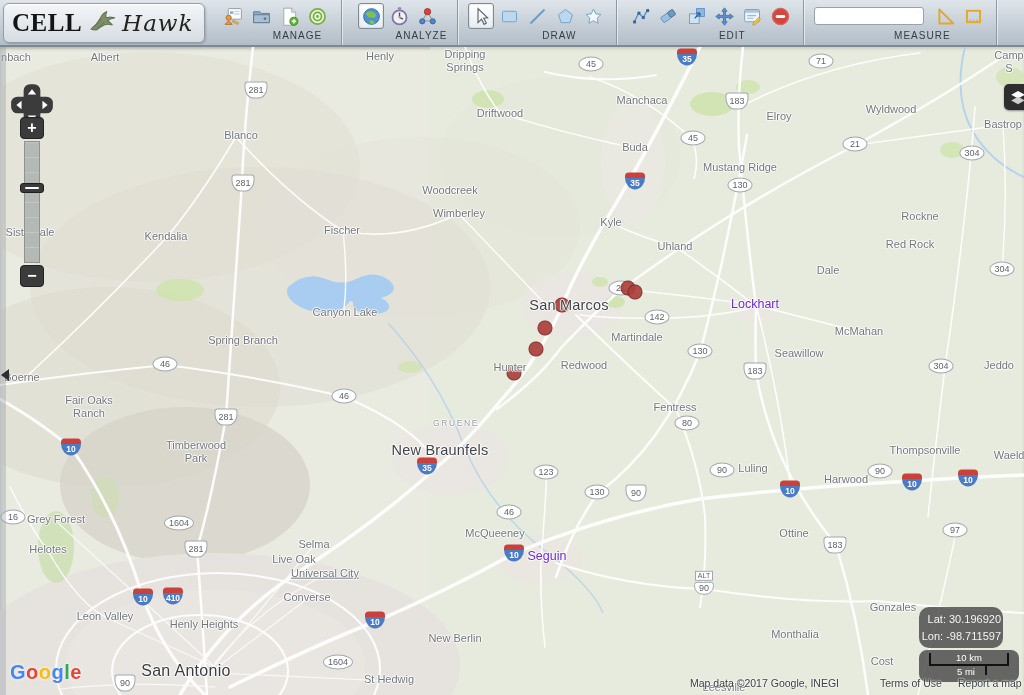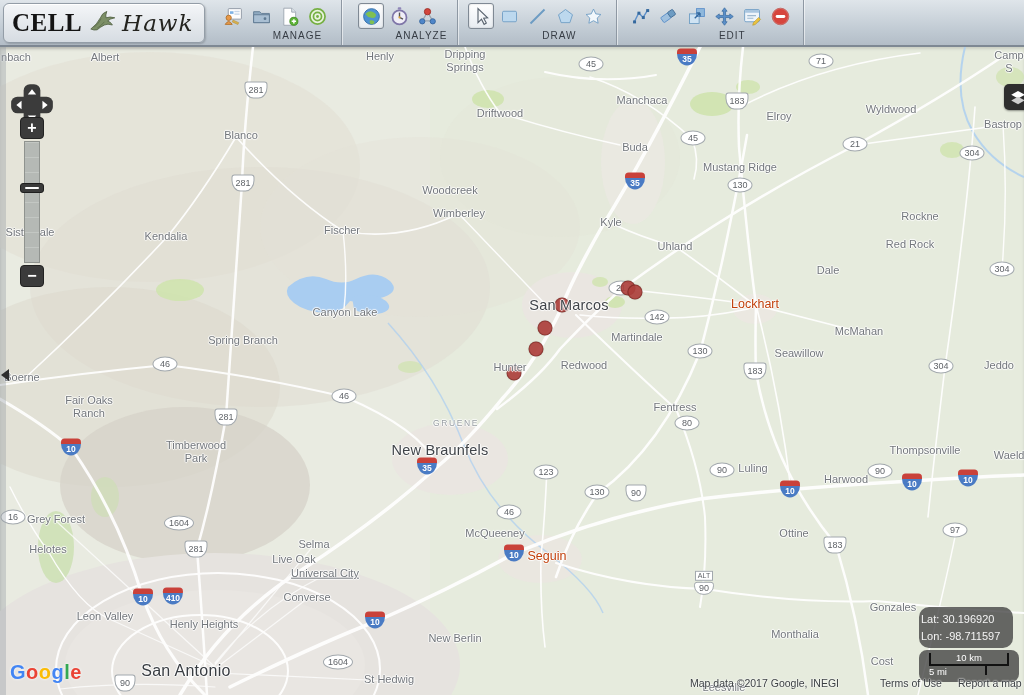--- a/index.html
+++ b/index.html
@@ -20,21 +20,21 @@
   .tb-label{font-size:10px;color:#363c44;letter-spacing:1px;margin-top:1px;margin-left:44px;}
   .tb-input{width:100px;height:16px;border:1px solid #98a2ac;border-radius:3px;background:#fff;margin-right:6px;font-size:11px;padding:0 4px;}
 
   
   #map{position:absolute;left:0;top:47px;width:1024px;height:648px;background:#e9ebe1;overflow:hidden;box-shadow:inset 0 2px 3px rgba(0,0,0,.22);}
   .gfx{position:absolute;left:0;top:0;}
   .left-strip{position:absolute;left:0;top:0;width:6px;height:648px;background:rgba(150,158,166,.38);}
   .collapse-arrow{position:absolute;left:1px;top:322px;width:0;height:0;border-top:6px solid transparent;border-bottom:6px solid transparent;border-right:8px solid #2e2e2e;}
 
   .mlabel{position:absolute;transform:translate(-50%,-50%);color:#73777c;font-size:11px;white-space:pre-line;text-align:center;line-height:1.15;text-shadow:0 1px 1px #fff,0 -1px 1px #fff,1px 0 1px #fff,-1px 0 1px #fff;pointer-events:none;}
-  .mlabel.md{font-size:12.5px;color:#c2410c;}
+  .mlabel.md{font-size:12.5px;color:#6d28d9;}
   .mlabel.lg{font-size:14.5px;color:#404449;font-weight:500;letter-spacing:.2px;}
   .mlabel.xl{font-size:16px;color:#393d42;font-weight:500;letter-spacing:.3px;}
   .mlabel.xs{font-size:8.5px;color:#979da2;letter-spacing:1.6px;}
 
   .shield{position:absolute;transform:translate(-50%,-50%);display:inline-flex;align-items:center;justify-content:center;font-size:9px;color:#5f6368;background:#fff;line-height:1;}
   .shield-st{min-width:15px;height:13px;border:1.4px solid #a2a8ad;border-radius:50%;padding:0 4px;}
   .shield-us{min-width:13px;height:15px;border:1.4px solid #a2a8ad;border-radius:3px 3px 9px 9px / 3px 3px 11px 11px;padding:0 3px;}
   .shield-i{min-width:20px;height:17px;color:#fff;font-weight:bold;border-radius:4px 4px 11px 11px / 4px 4px 13px 13px;background:linear-gradient(#c9413a 0 30%,#fff 30% 34%,#4a7bc4 34% 100%);padding:4px 3px 0 3px;box-sizing:border-box;font-size:8.5px;}
   .shield-alt{position:absolute;transform:translate(-50%,-50%);display:flex;flex-direction:column;align-items:center;gap:1px;}
   .shield-alt .plate{font-size:7px;color:#5f6368;background:#fff;border:1px solid #a2a8ad;padding:0 2px;line-height:1.2;}
@@ -45,29 +45,29 @@
   
   .dpad{position:absolute;left:8px;top:34px;width:48px;height:48px;cursor:pointer;}
   .zoom-in,.zoom-out{position:absolute;left:20px;width:24px;height:22px;background:#3b3b3b;color:#fff;border:1px solid #222;border-radius:4px;font-size:16px;line-height:20px;text-align:center;cursor:pointer;box-sizing:border-box;font-weight:bold;}
   .zoom-in{top:70px;}
   .zoom-out{top:218px;border-radius:4px;}
   .zoom-track{position:absolute;left:24px;top:94px;width:16px;height:122px;background:repeating-linear-gradient(#c3c7c3 0 1px,#b5b9b5 1px 15px);border:1px solid #8f938f;box-sizing:border-box;cursor:pointer;}
   .zoom-handle{position:absolute;left:20px;top:136px;width:24px;height:10px;background:#3b3b3b;border:1px solid #1f1f1f;border-radius:3px;box-sizing:border-box;cursor:grab;}
   .zoom-handle::after{content:"";position:absolute;left:4px;right:4px;top:3px;height:2px;background:#fff;border-radius:1px;}
   .layers-btn{position:absolute;left:1004px;top:37px;width:28px;height:26px;background:#2e2e2e;border-radius:5px;display:flex;align-items:center;justify-content:center;cursor:pointer;box-shadow:0 1px 2px rgba(0,0,0,.4);}
 
-  .coordbox{position:absolute;left:919px;top:560px;width:94px;padding:4px 2px;background:rgba(64,64,64,.78);border-radius:10px;color:#f4f4f4;font-size:11px;text-align:left;line-height:1.5;box-sizing:border-box;}
+  .coordbox{position:absolute;left:919px;top:560px;width:84px;padding:4px 2px;background:rgba(64,64,64,.78);border-radius:10px;color:#f4f4f4;font-size:11px;text-align:right;line-height:1.5;box-sizing:border-box;}
   .scalebox{position:absolute;left:919px;top:603px;width:100px;height:32px;background:rgba(64,64,64,.78);border-radius:8px;box-sizing:border-box;padding:2px 10px;}
   .sc-wrap{position:relative;width:80px;height:26px;margin:0 auto;}
   .sc-line{position:absolute;left:0;right:0;top:12px;height:2px;background:#121212;}
   .sc-t1{position:absolute;left:0;top:1px;width:2px;height:13px;background:#121212;}
   .sc-t2{position:absolute;right:0;top:1px;width:2px;height:13px;background:#121212;}
   .sc-t3{position:absolute;left:56px;top:14px;width:2px;height:9px;background:#121212;}
   .sc-km{position:absolute;top:0;left:0;right:0;text-align:center;font-size:9.5px;color:#fff;line-height:11px;}
-  .sc-mi{position:absolute;top:14px;left:0;right:6px;font-size:9.5px;color:#fff;line-height:11px;}
+  .sc-mi{position:absolute;top:14px;left:0;right:6px;text-align:center;font-size:9.5px;color:#fff;line-height:11px;}
 
   .attrib{position:absolute;top:630px;height:14px;font-size:10.5px;color:#3c4043;text-shadow:0 0 2px #fff,0 0 2px #fff;white-space:nowrap;}
   .attrib.link{cursor:pointer;}
   .google-logo{position:absolute;left:10px;top:614px;font-size:20px;font-weight:bold;letter-spacing:.5px;cursor:pointer;text-shadow:0 0 3px #fff;}
 </style>
 </head>
 <body>
 
 <div id="frame">
 
@@ -217,20 +217,37 @@
             </button>
             <button class="tb-btn">
               <svg viewBox="0 0 24 24">
                 <circle cx="12" cy="12" r="9.5" fill="#d6453d" stroke="#a32c26"></circle>
                 <circle cx="12" cy="12" r="9.5" fill="none" stroke="#fff" stroke-opacity=".25" stroke-width="2"></circle>
                 <rect x="6.5" y="10.3" width="11" height="3.4" rx="1.6" fill="#fff"></rect>
               </svg>
             </button>
           </div>
           <div class="tb-label">EDIT</div>
+        </div>
+        <div class="tb-group">
+          <div class="tb-icons">
+            <input class="tb-input" placeholder="" style="">
+            <button class="tb-btn">
+              <svg viewBox="0 0 24 24">
+                <path d="M5,4 L5,20 L21,20 Z" fill="none" stroke="#e3a92c" stroke-width="2.2" stroke-linejoin="round"></path>
+              </svg>
+            </button>
+            <button class="tb-btn">
+              <svg viewBox="0 0 24 24">
+                <rect x="4.5" y="5.5" width="15" height="13" fill="none" stroke="#e3a92c" stroke-width="2.2"></rect>
+                <path d="M8,18 v-2.5 M12,18 v-2.5 M16,18 v-2.5" stroke="#e3a92c" stroke-width="1.4"></path>
+              </svg>
+            </button>
+          </div>
+          <div class="tb-label">MEASURE</div>
         </div>
       </div>
   </div>
 
   <div id="map">
 
     <svg class="gfx" width="1024" height="648" viewBox="0 0 1024 648">
       <rect x="430" y="0" width="594" height="648" fill="#e3ead9" opacity=".45"></rect>
       <ellipse cx="150" cy="120" rx="210" ry="115" fill="#e2dfd4" opacity=".55"></ellipse>
       <ellipse cx="260" cy="240" rx="230" ry="120" fill="#dfdcd1" opacity=".5"></ellipse>

